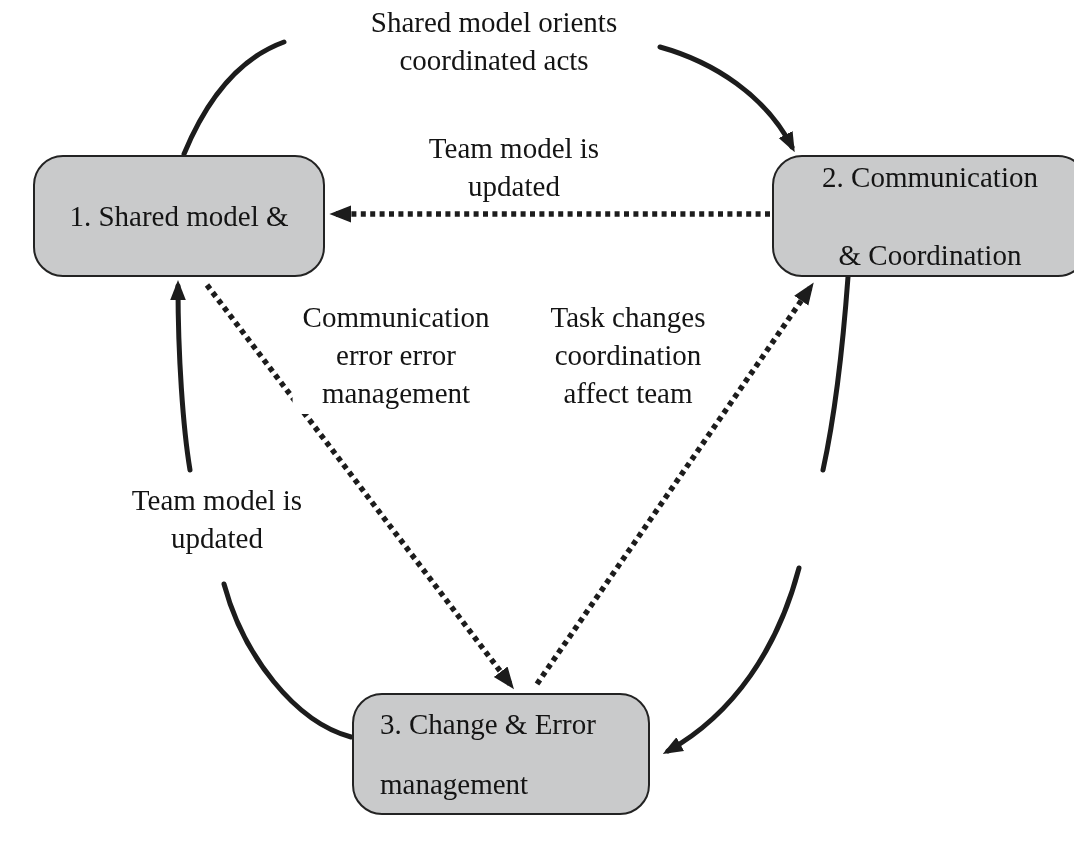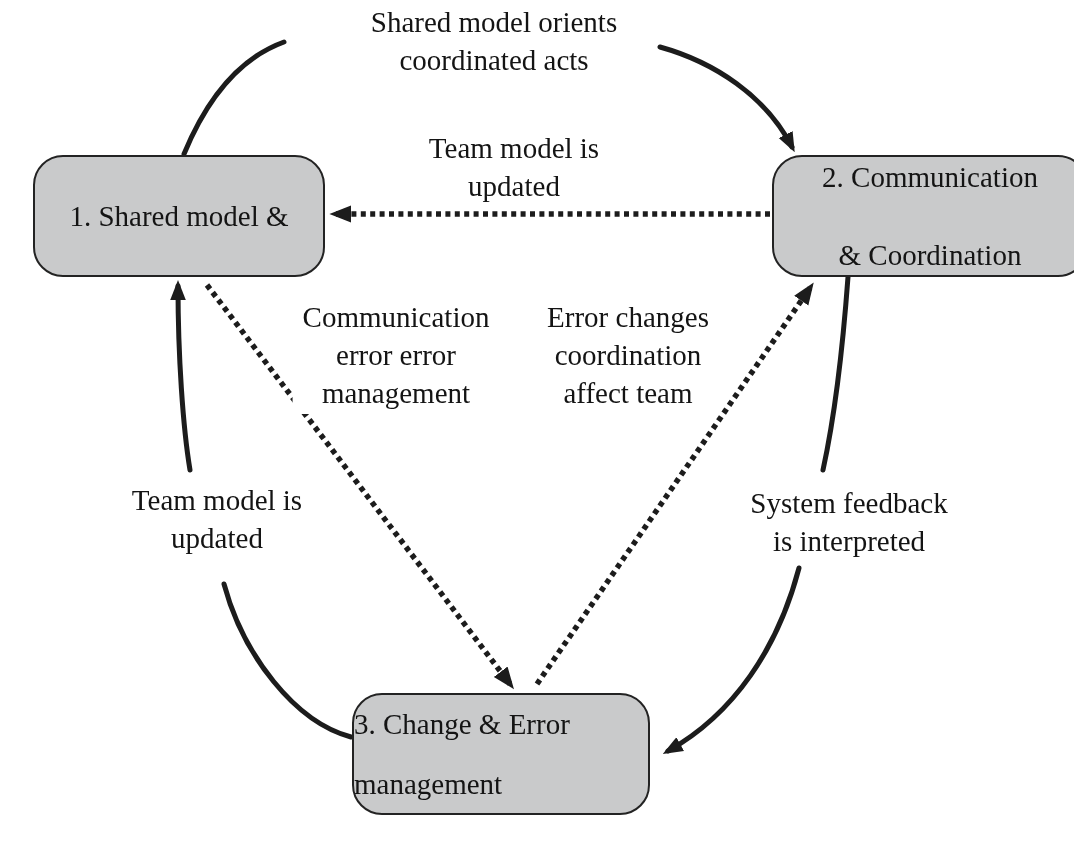--- a/index.html
+++ b/index.html
@@ -47,20 +47,21 @@
     font-size: 29px;
     line-height: 40px;
     text-align: center;
   }
   .node-1 { left: 33px;  top: 155px; width: 292px; height: 122px; }
   .node-2 { left: 772px; top: 155px; width: 316px; height: 122px; justify-content: space-between; }
   .node-3 {
     left: 352px; top: 693px; width: 298px; height: 122px;
     align-items: flex-start;
     text-align: left;
+    padding-left: 26px;
     gap: 20px;
   }
   .edge-label {
     position: absolute;
     transform: translate(-50%, -50%);
     background: #ffffff;
     padding: 2px 10px;
     font-size: 29px;
     line-height: 38px;
     text-align: center;
@@ -126,28 +127,24 @@
     <span>updated</span>
   </div>
 
   <div class="edge-label lbl-expectations">
     <span>Communication</span>
     <span>error error</span>
     <span>management</span>
   </div>
 
   <div class="edge-label lbl-task-changes">
-    <span>Error changes</span>
+    <span>Task changes</span>
     <span>coordination</span>
     <span>affect team</span>
   </div>
 
   <div class="edge-label lbl-team-updated-left">
     <span>Team model is</span>
     <span>updated</span>
   </div>
 
-  <div class="edge-label lbl-system-feedback">
-    <span>System feedback</span>
-    <span>is interpreted</span>
-  </div>
 
 </div>
 
 </body></html>

